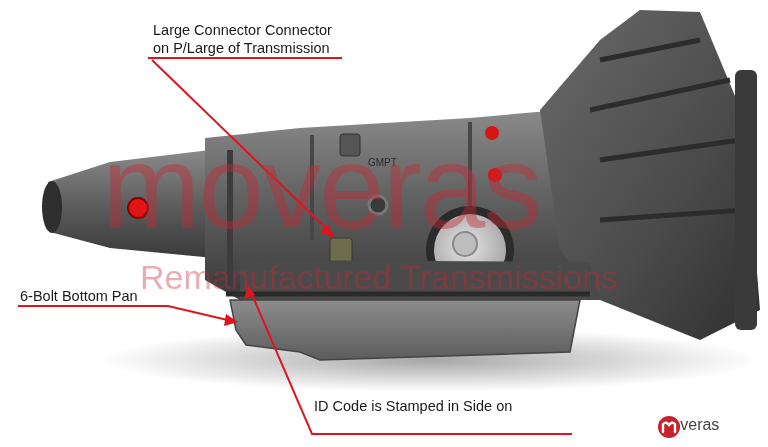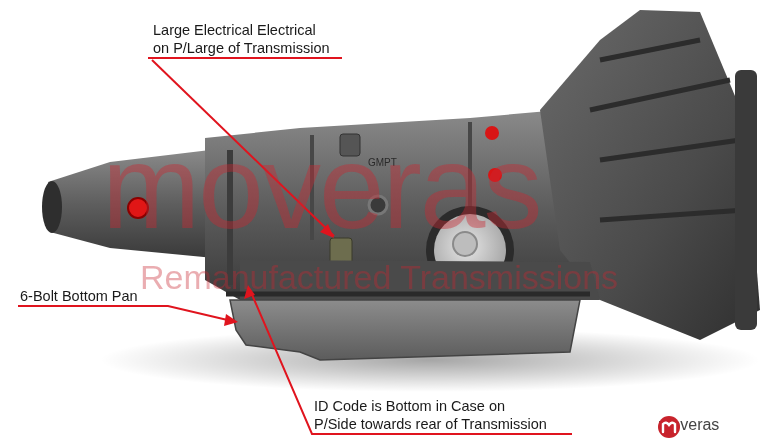--- a/index.html
+++ b/index.html
@@ -94,31 +94,30 @@
       <polygon points="334,238 320,232 328,224"></polygon>
       <polygon points="238,322 224,326 226,314"></polygon>
       <polygon points="248,285 244,299 255,295"></polygon>
     </g>
   </svg>
 
   <div class="wm-big">moveras</div>
   <div class="wm-small">Remanufactured Transmissions</div>
 
   <div class="label" style="left:153px; top:21px;">
-    <span>Large Electrical Electrical</span>
+    <span>Large Connector Connector</span>
     <span>on P/Large of Transmission</span>
   </div>
 
   <div class="label" style="left:20px; top:287px;">
     <span>6-Bolt Bottom Pan</span>
   </div>
 
   <div class="label" style="left:314px; top:397px;">
-    <span>ID Code is Bottom in Case on</span>
-    <span>P/Side towards rear of Transmission</span>
+    <span>ID Code is Stamped in Side on</span>
   </div>
 
   <div class="logo">
     <svg class="logo-mark" viewBox="0 0 22 22">
       <circle cx="11" cy="11" r="11" fill="#c8232c"></circle>
       <path d="M5 16 L5 8 Q8 5 11 9 Q14 5 17 8 L17 16" stroke="#fff" stroke-width="2.4" fill="none" stroke-linecap="round"></path>
     </svg>
     <span class="logo-text">moveras</span>
   </div>
 

